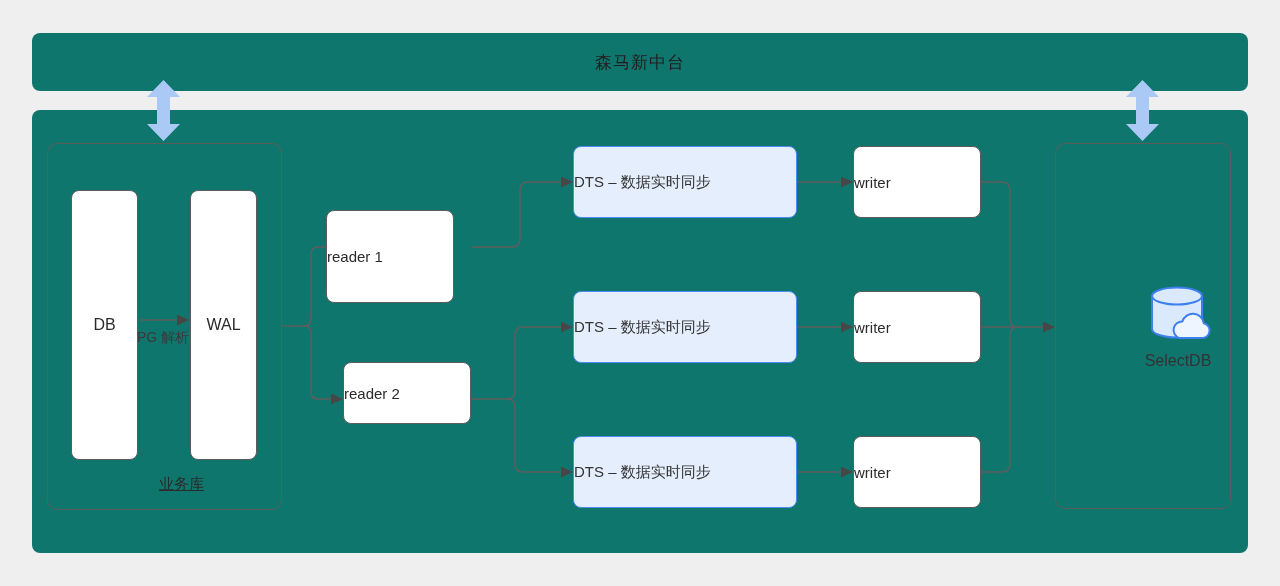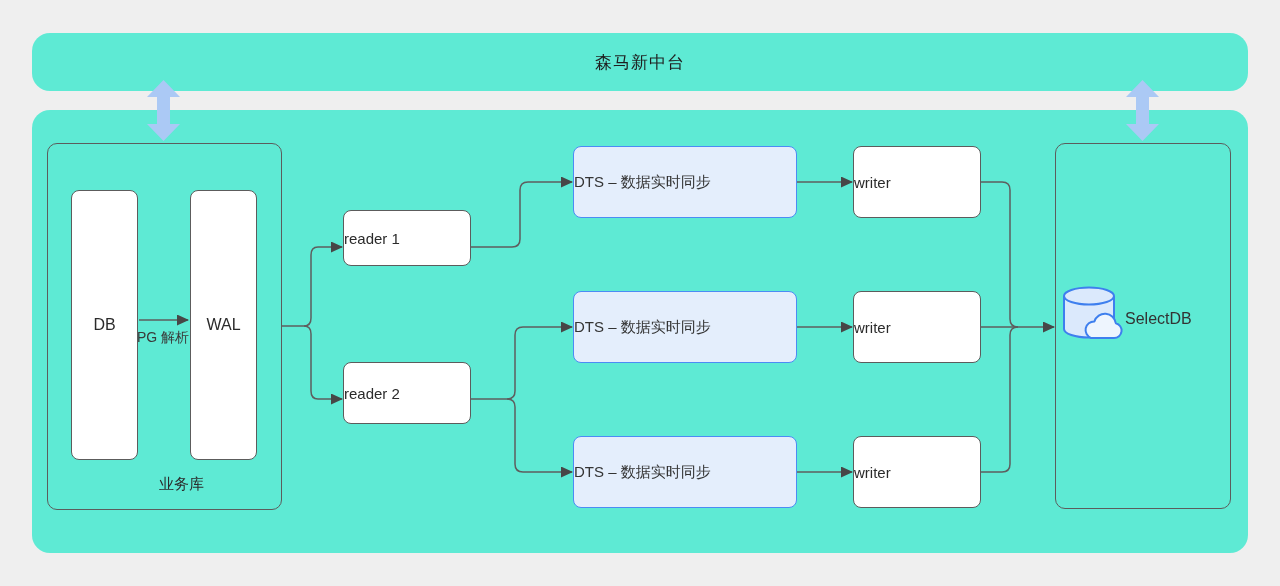--- a/index.html
+++ b/index.html
@@ -8,22 +8,22 @@
     background:#efefef;
   }
   .stage{
     position:relative;
     width:1280px;height:586px;
     background:#efefef;
     overflow:hidden;
   }
   .panel{
     position:absolute;
-    background:#5eead4;
-    border-radius:18px;
+    background:#0f766e;
+    border-radius:8px;
   }
   .banner{
     left:32px;top:33px;width:1216px;height:58px;
     display:flex;align-items:center;justify-content:center;
     z-index:1;
   }
   .banner-title{
     font-size:17px;
     color:#1f1f1f;
     letter-spacing:1px;
@@ -81,22 +81,23 @@
   }
   .group-caption{
     position:absolute;
     text-align:center;
     font-size:15px;
     color:#2b2b2b;
     z-index:4;
   }
   .target-content{
     position:absolute;
-    display:flex;flex-direction:row;align-items:center;
+    display:flex;flex-direction:column;align-items:center;
     z-index:4;
+    padding-left:35px;
   }
   .target-label{
     margin-top:4px;
     font-size:16px;
     color:#333333;
   }
 </style>
 </head>
 <body>
 
@@ -146,23 +147,23 @@
   </svg>
 
   <div class="node group-box" style="left:47px;top:143px;width:235px;height:367px;"></div>
   <div class="tall-box" style="left:190px;top:190px;width:67px;height:270px;z-index:3;">
     <span>WAL</span>
   </div>
   <div class="tall-box" style="left:71px;top:190px;width:67px;height:270px;z-index:3;">
     <span>DB</span>
   </div>
   <div class="small-label" style="left:134px;top:329px;width:58px;">PG 解析</div>
-  <div class="group-caption" style="left:47px;top:475px;width:269px;">业务库</div>
-
-  <div class="node" style="left:343px;top:210px;width:128px;height:56px;">
+  <div class="group-caption" style="left:47px;top:475px;width:269px;text-decoration:underline;">业务库</div>
+
+  <div class="node" style="left:326px;top:210px;width:128px;height:93px;">
     <span>reader 1</span>
   </div>
   <div class="node" style="left:343px;top:362px;width:128px;height:62px;">
     <span>reader 2</span>
   </div>
 
   <div class="node dts" style="left:573px;top:146px;width:224px;height:72px;">
     <span>DTS – 数据实时同步</span>
   </div>
   <div class="node dts" style="left:573px;top:291px;width:224px;height:72px;">

